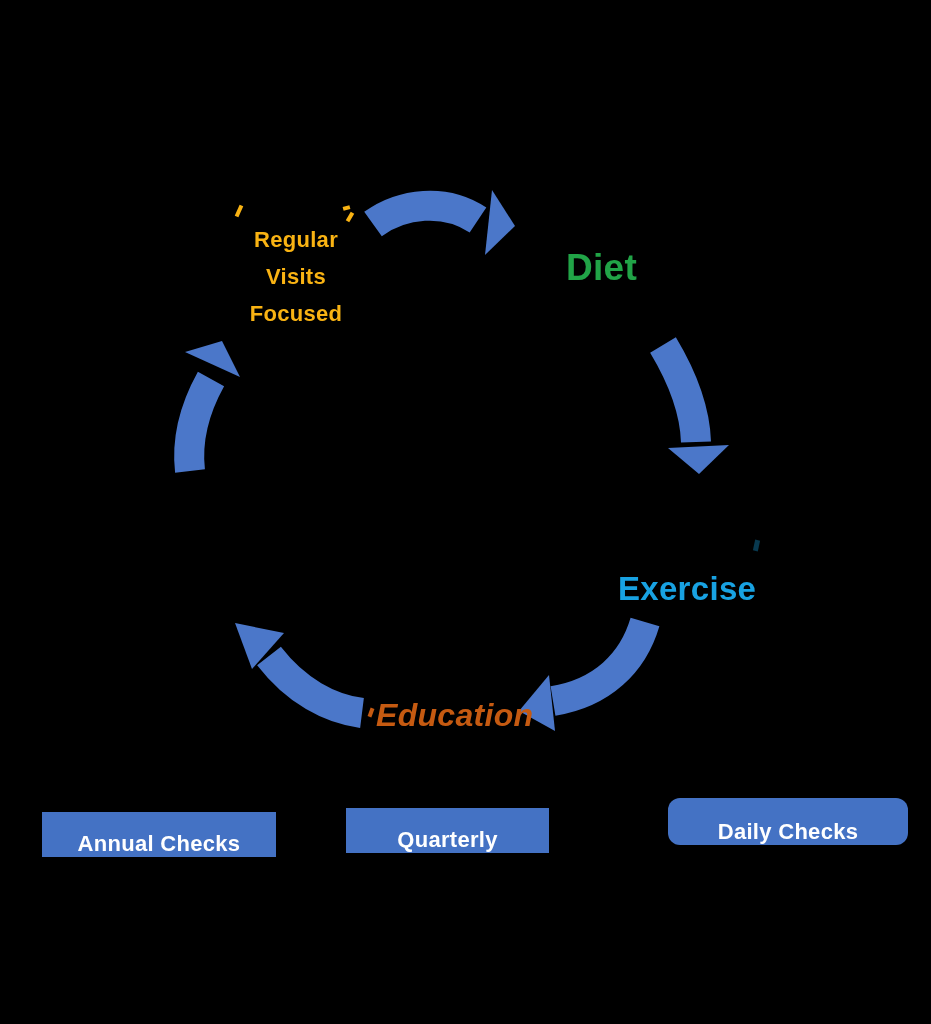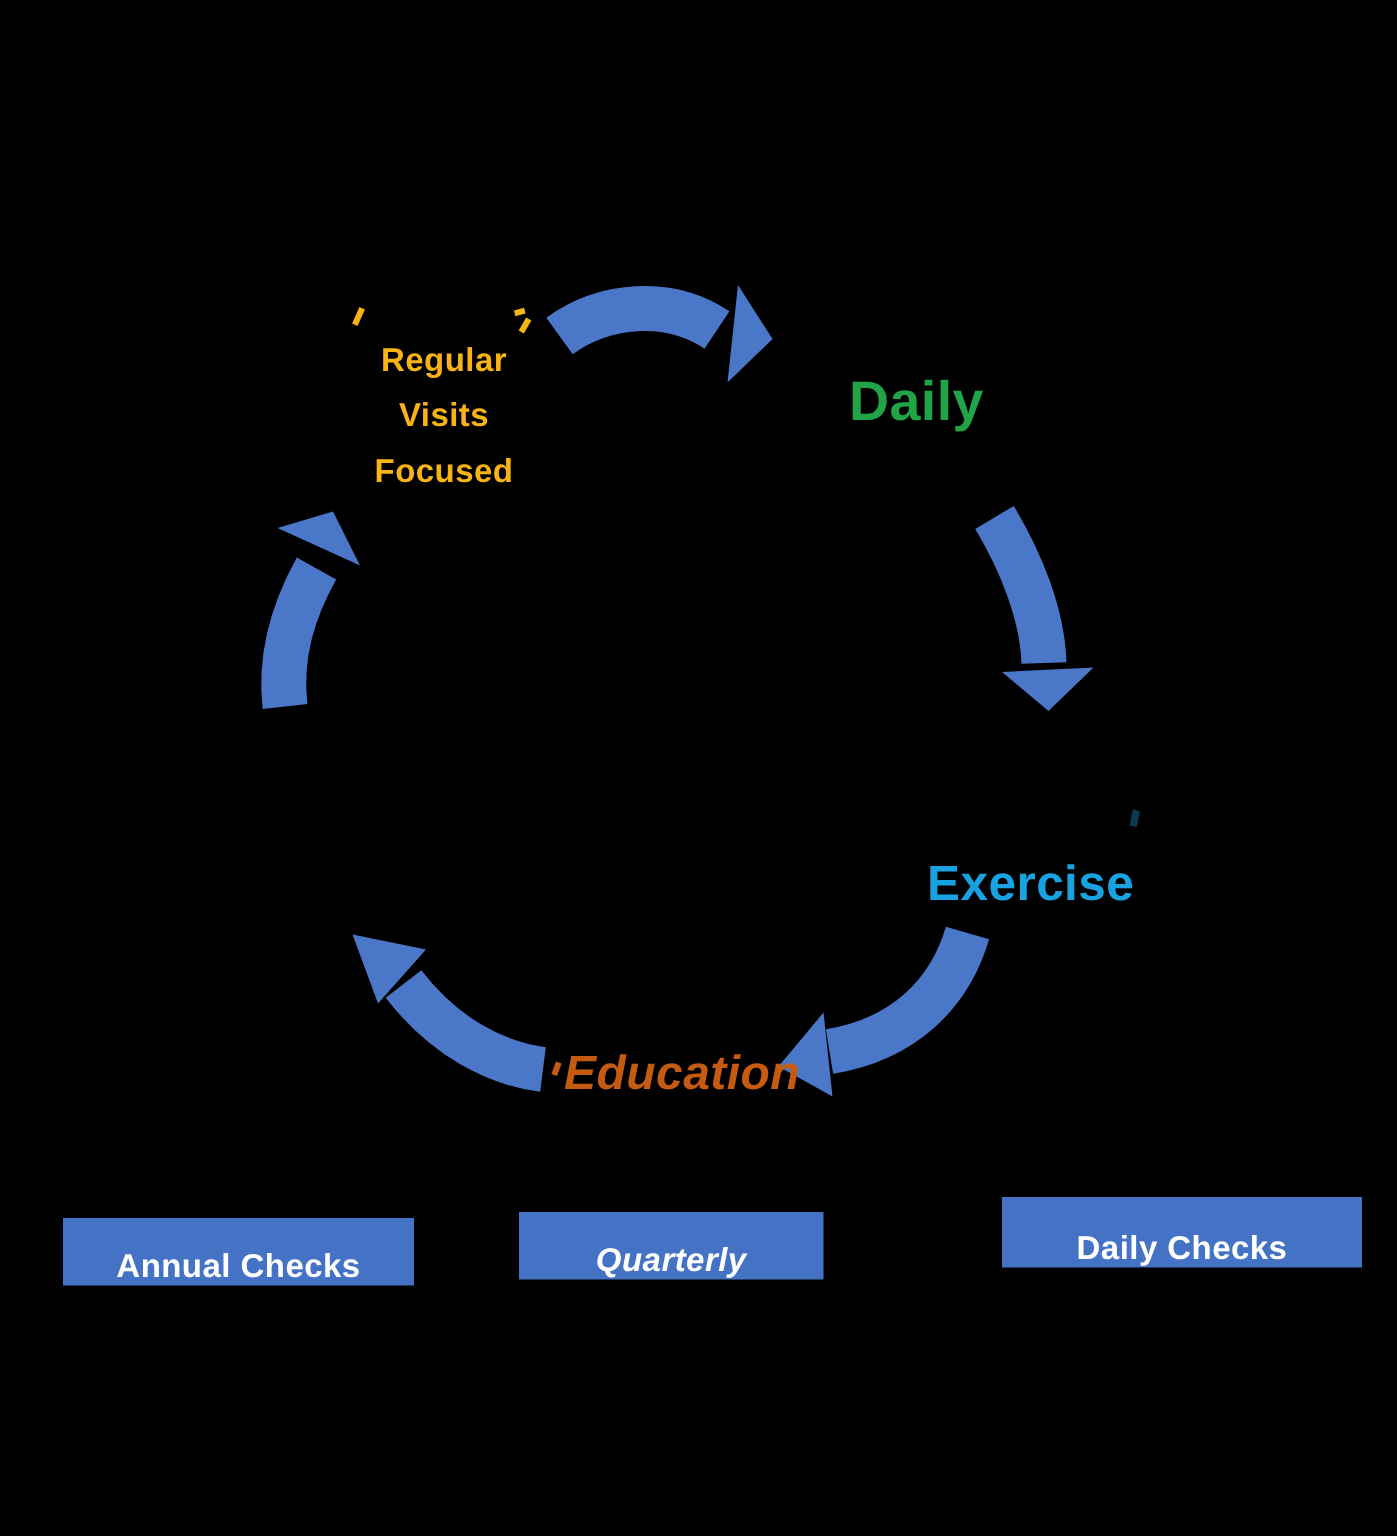--- a/index.html
+++ b/index.html
@@ -73,22 +73,22 @@
     background: var(--badge_bg);
     color: var(--badge_text);
     font-weight: bold;
     display: flex;
     align-items: flex-end;
     justify-content: center;
     font-size: 22px;
     letter-spacing: 0.3px;
   }
   .badge-annual    { left: 42px;  top: 812px; width: 234px; height: 45px; }
-  .badge-quarterly { left: 346px; top: 808px; width: 203px; height: 45px; font-style: italic; }
-  .badge-daily     { left: 668px; top: 798px; width: 240px; height: 47px; }
+  .badge-quarterly { left: 346px; top: 808px; width: 203px; height: 45px; }
+  .badge-daily     { left: 668px; top: 798px; width: 240px; height: 47px; border-radius: 12px; }
   .artifact {
     position: absolute;
   }
   .speck-a { left: 237px; top: 205px; width: 4px; height: 12px; background: var(--gold); transform: rotate(24deg); }
   .speck-b { left: 343px; top: 206px; width: 7px; height: 4px;  background: var(--gold); transform: rotate(-15deg); }
   .speck-c { left: 348px; top: 212px; width: 4px; height: 10px; background: var(--gold); transform: rotate(30deg); }
   .tick-education { left: 369px; top: 708px; width: 4px; height: 9px; background: var(--darkorange); transform: rotate(20deg); }
   .dot-exercise   { left: 754px; top: 540px; width: 5px; height: 11px; background: var(--lightblue); opacity: 0.35; transform: rotate(12deg); }
 </style>
 </head>
@@ -118,21 +118,21 @@
       <polygon class="arrow-head" points="222,341 185,352 240,377"></polygon>
     </g>
   </svg>
 
   <div class="node node-rdv">
     <div>Regular</div>
     <div>Visits</div>
     <div>Focused</div>
   </div>
 
-  <div class="node node-diet">Daily</div>
+  <div class="node node-diet">Diet</div>
 
   <div class="node node-exercise">Exercise</div>
 
   <div class="node node-education">Education</div>
 
 
   <div class="badge badge-annual">
     <span>Annual Checks</span>
   </div>
   <div class="badge badge-quarterly">

